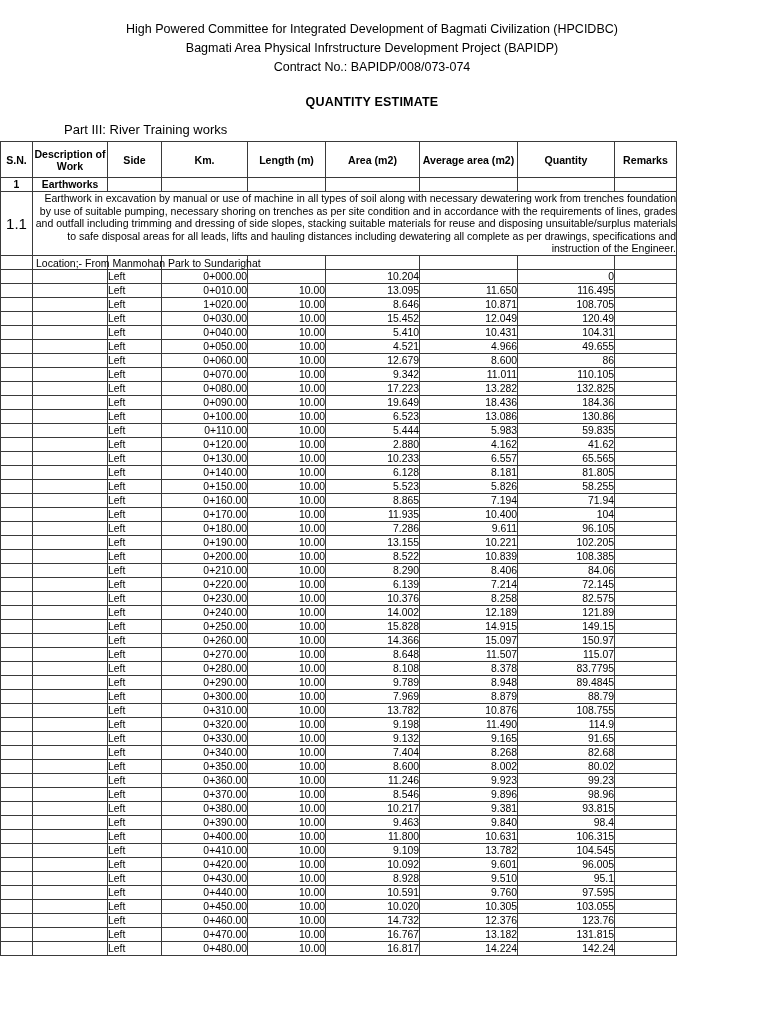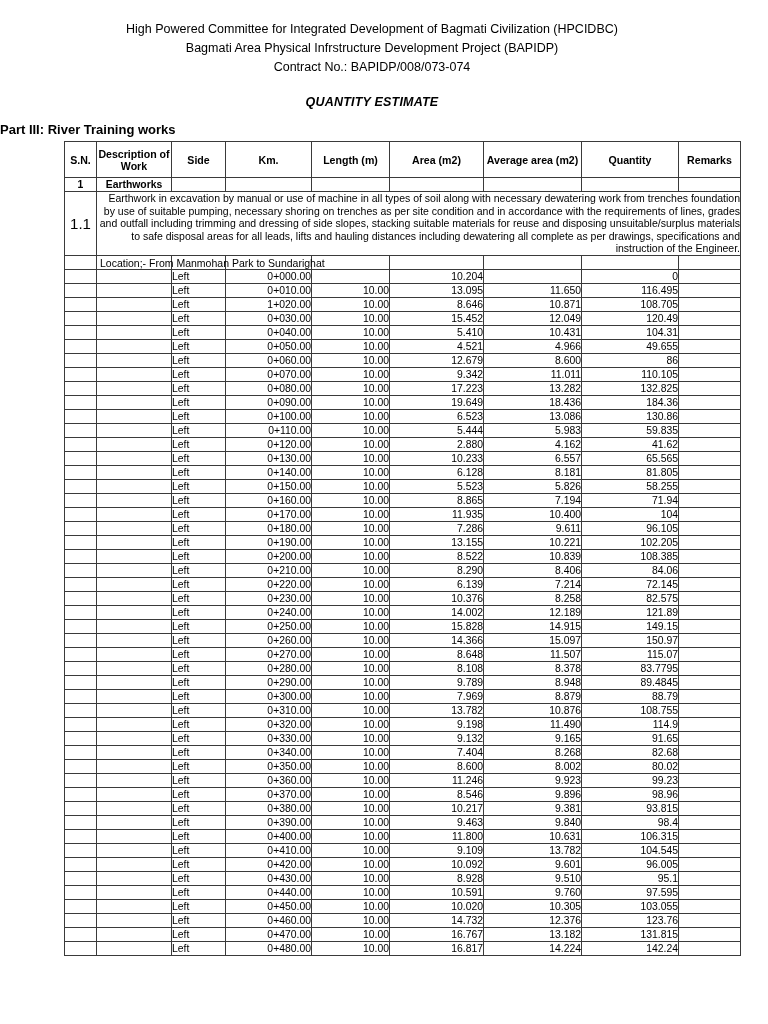--- a/index.html
+++ b/index.html
@@ -29,31 +29,30 @@
     font-size: 12.5px;
     line-height: 19px;
     color: #000;
   }
   .doc-title {
     text-align: center;
     font-weight: bold;
     font-size: 12.5px;
     margin-top: 18px;
     letter-spacing: 0.2px;
-    font-style: italic;
   }
   .part-title {
-    font-weight: bold;
+    font-weight: normal;
     font-size: 13px;
     margin: 13px 0 4px 0;
+    padding-left: 64px;
   }
   table.qe {
     border-collapse: collapse;
     table-layout: fixed;
-    margin-left: 64px;
     width: 676px;
     font-size: 10.4px;
   }
   table.qe td, table.qe th {
     border: 1px solid #3a3a3a;
     padding: 0;
     vertical-align: middle;
     box-sizing: border-box;
   }
   .hdr th {

